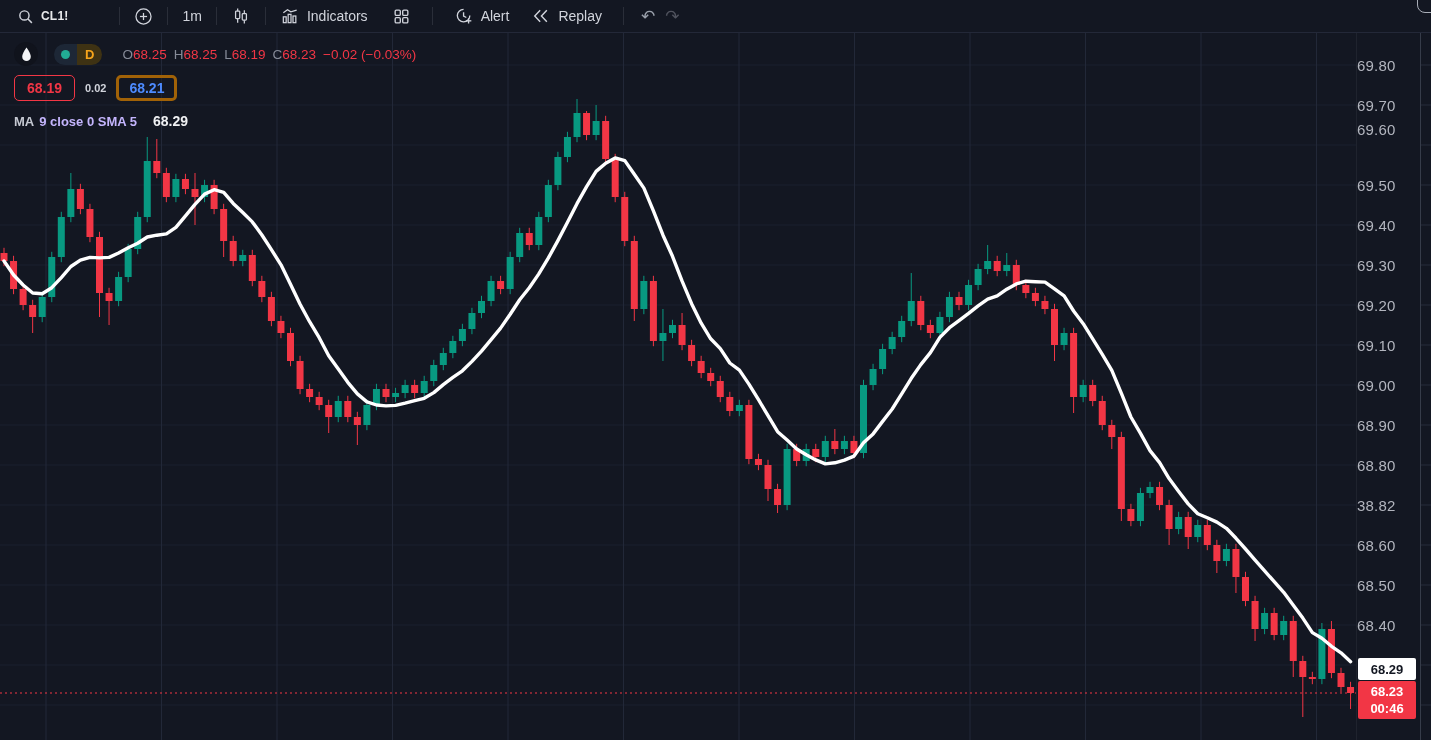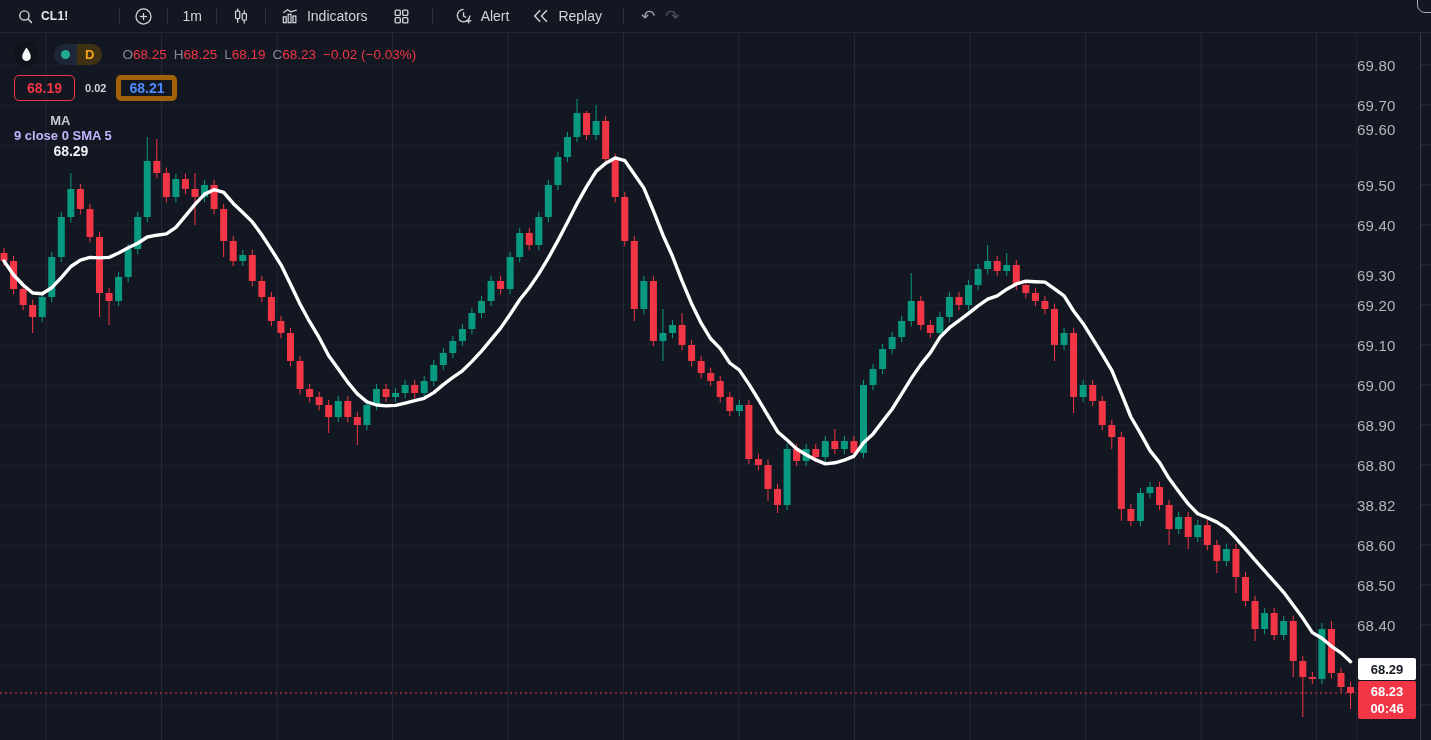--- a/index.html
+++ b/index.html
@@ -68,23 +68,23 @@
   .pill-right { background:#3e3213; color:#f7a51b; font-weight:700; font-size:13px; height:100%; display:flex; align-items:center; padding:0 8px; }
   .ohlc { display:flex; align-items:center; gap:7px; margin-left:10px; font-size:13.5px; }
   .ohlc .k { color:#868b98; }
   .ohlc .v { color:#f23645; }
   .quote-row { position:absolute; left:14px; top:75px; display:flex; align-items:center; z-index:15; }
   .quote-box {
     min-width:61px; height:26px; border-radius:5px; display:flex; align-items:center; justify-content:center;
     font-size:14px; font-weight:600; padding:0 8px; cursor:pointer; background:rgba(19,23,34,.5);
   }
   .bid { border:1px solid #f23645; color:#f23645; }
-  .ask { border:5px solid #a16207; color:#4d8bff; }
+  .ask { border:3px solid #a16207; color:#4d8bff; }
   .spread { color:#d1d4dc; font-size:11px; font-weight:600; margin:0 10px; }
-  .ind-row { position:absolute; left:14px; top:113px; display:flex; align-items:center; font-size:13px; z-index:15;flex-direction:column; }
+  .ind-row { position:absolute; left:14px; top:113px; display:flex; align-items:center; font-size:13px; z-index:15; }
   .ind-name { color:#c6cad3; font-weight:700; margin-right:5px; }
   .ind-params { color:#c4b5fd;font-weight:bold; }
   .ind-value { color:#f0f1f3; font-weight:700; font-size:14px; margin-left:16px; }
 </style>
 </head>
 <body>
 
 <header class="toolbar">
   <div class="tb-item">
     <span>
@@ -556,21 +556,21 @@
   </div>
   <div class="last-axis-label" id="last-axis-label" style="top: 648px;">
     <span>68.23</span>
     <span>00:46</span>
   </div>
 <div class="tick" style="top: 24px;">69.80</div>
     <div class="tick" style="top: 64px;">69.70</div>
     <div class="tick" style="top: 88px;">69.60</div>
     <div class="tick" style="top: 144px;">69.50</div>
     <div class="tick" style="top: 184px;">69.40</div>
-    <div class="tick" style="top: 224px; margin-top: 10px;">69.30</div>
+    <div class="tick" style="top: 224px;">69.30</div>
     <div class="tick" style="top: 264px;">69.20</div>
     <div class="tick" style="top: 304px;">69.10</div>
     <div class="tick" style="top: 344px;">69.00</div>
     <div class="tick" style="top: 384px;">68.90</div>
     <div class="tick" style="top: 424px;">68.80</div>
     <div class="tick" style="top: 464px;">38.82</div>
     <div class="tick" style="top: 504px;">68.60</div>
     <div class="tick" style="top: 544px;">68.50</div>
     <div class="tick" style="top: 584px;">68.40</div>
     <div class="tick" style="top: 704px;">68.10</div>

